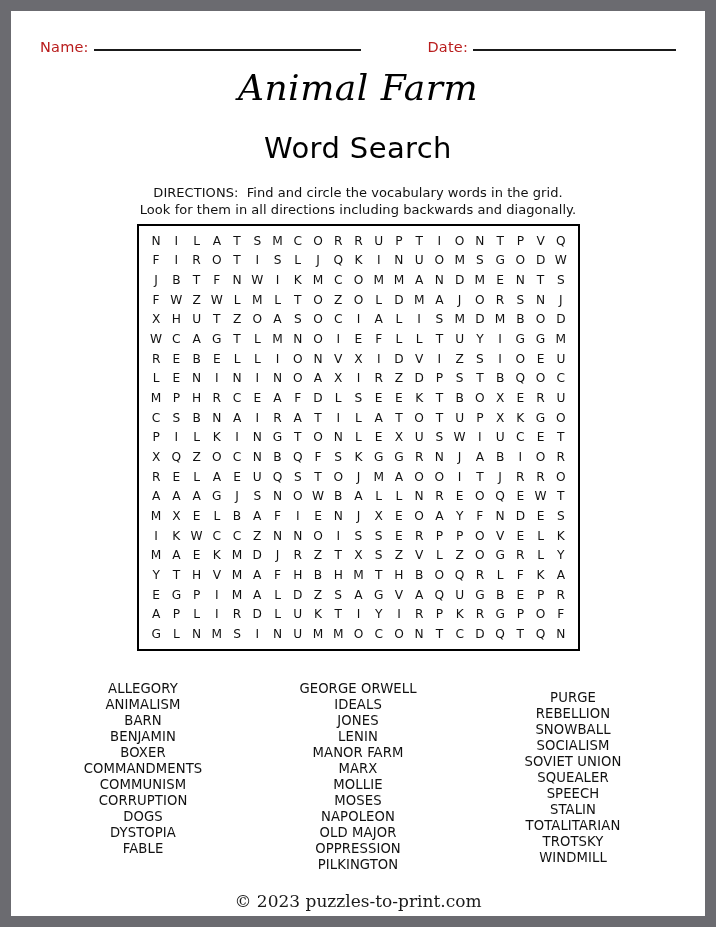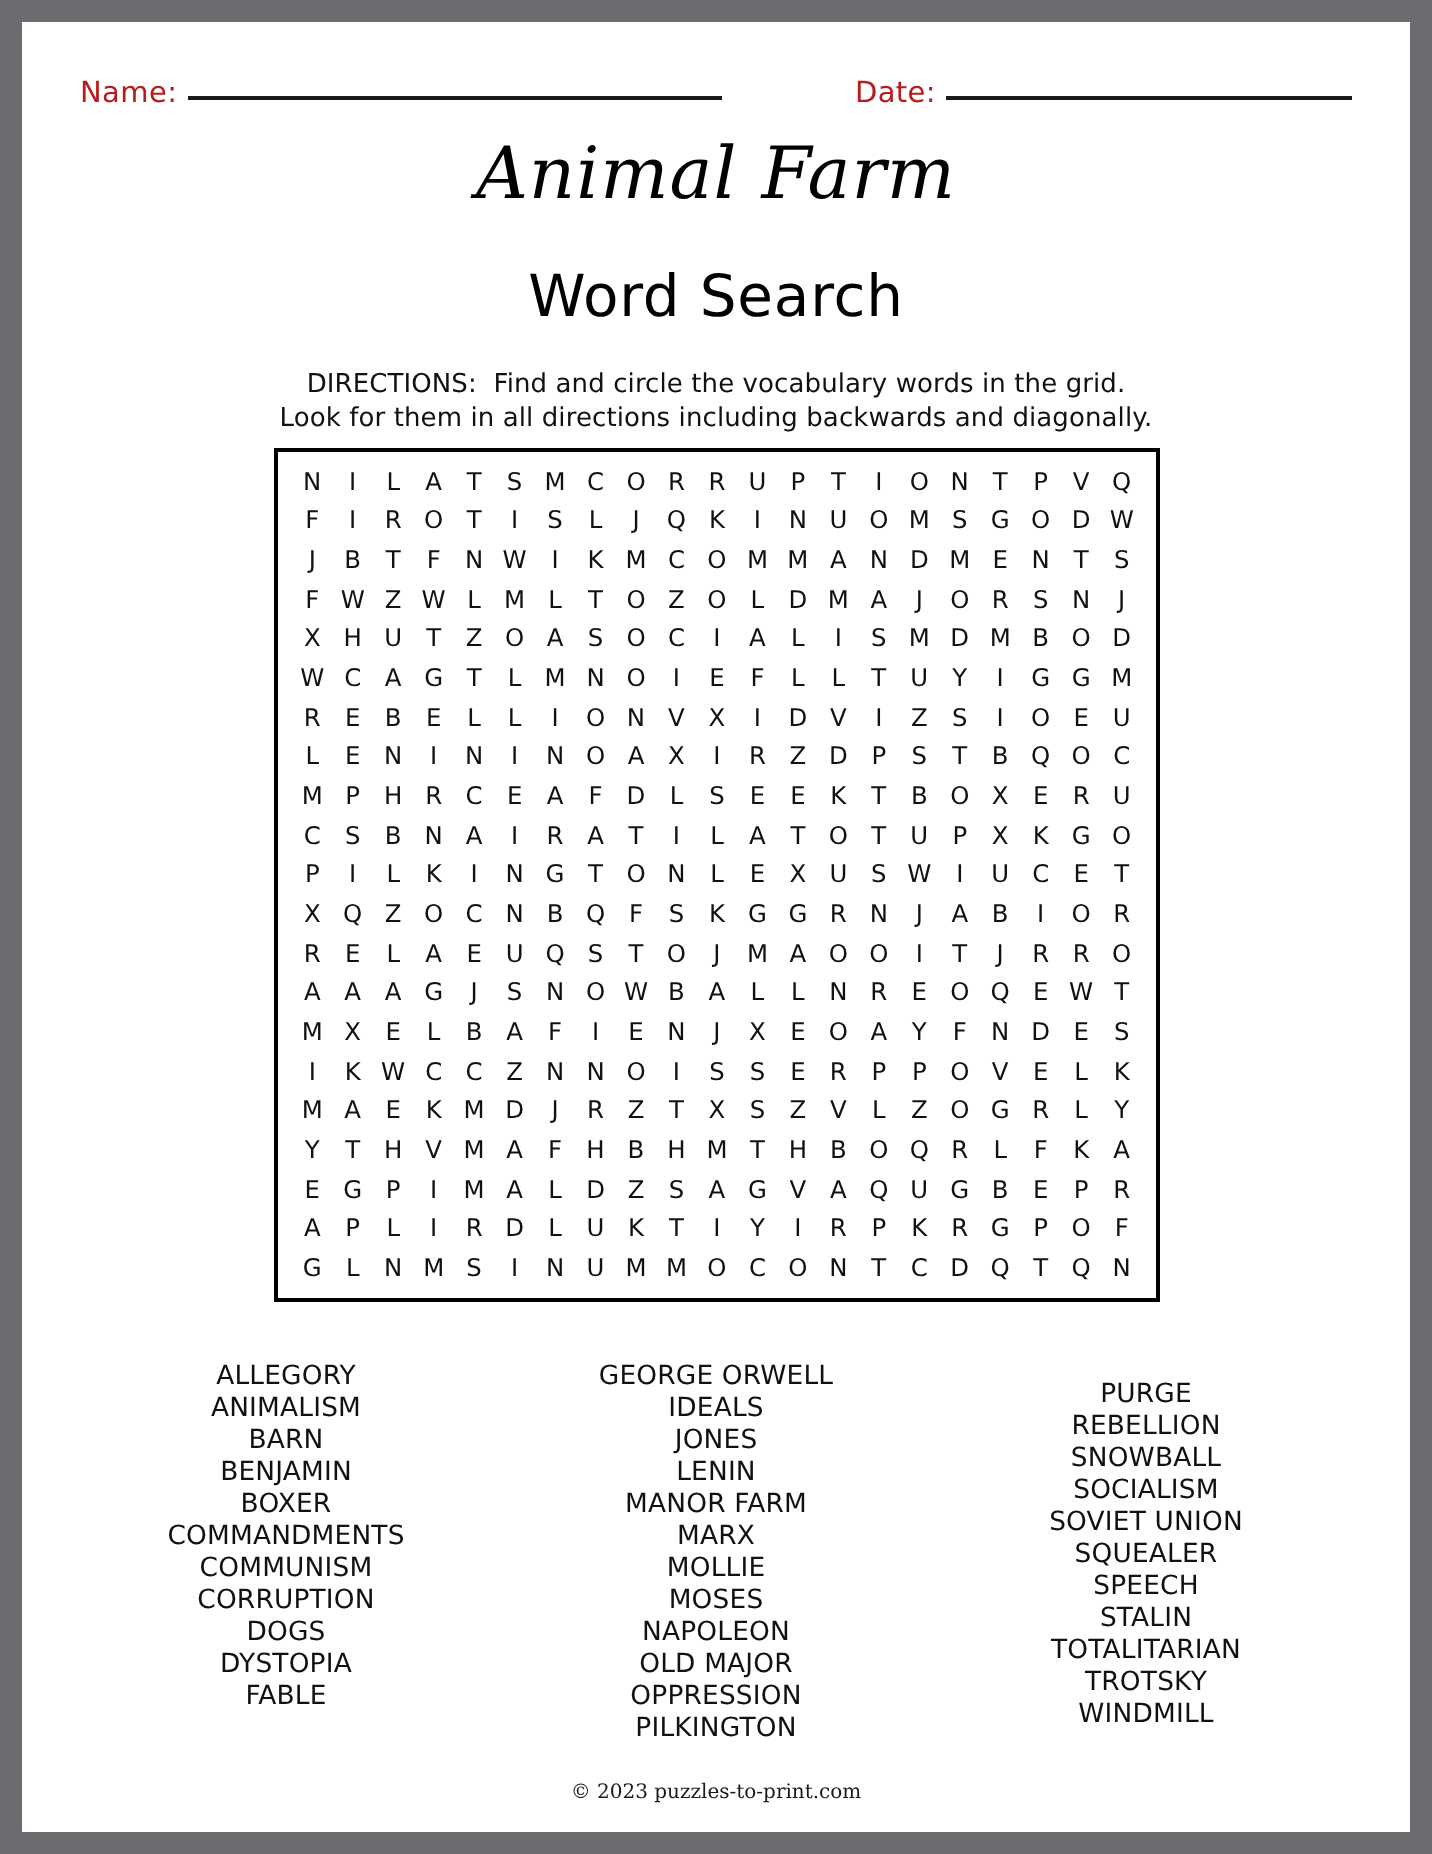--- a/index.html
+++ b/index.html
@@ -158,21 +158,21 @@
   .wl-word { display: block; white-space: nowrap; }
 
   
   .footer {
     position: absolute;
     left: 0;
     top: 880px;
     width: 694px;
     text-align: center;
     font-family: "DejaVu Serif", serif;
-    font-size: 10px;
+    font-size: 17px;
     color: #1a1a1a;
   }
 </style>
 </head>
 <body>
 
 <div id="page-frame">
   <div id="sheet">
 
     <div class="namedate">

